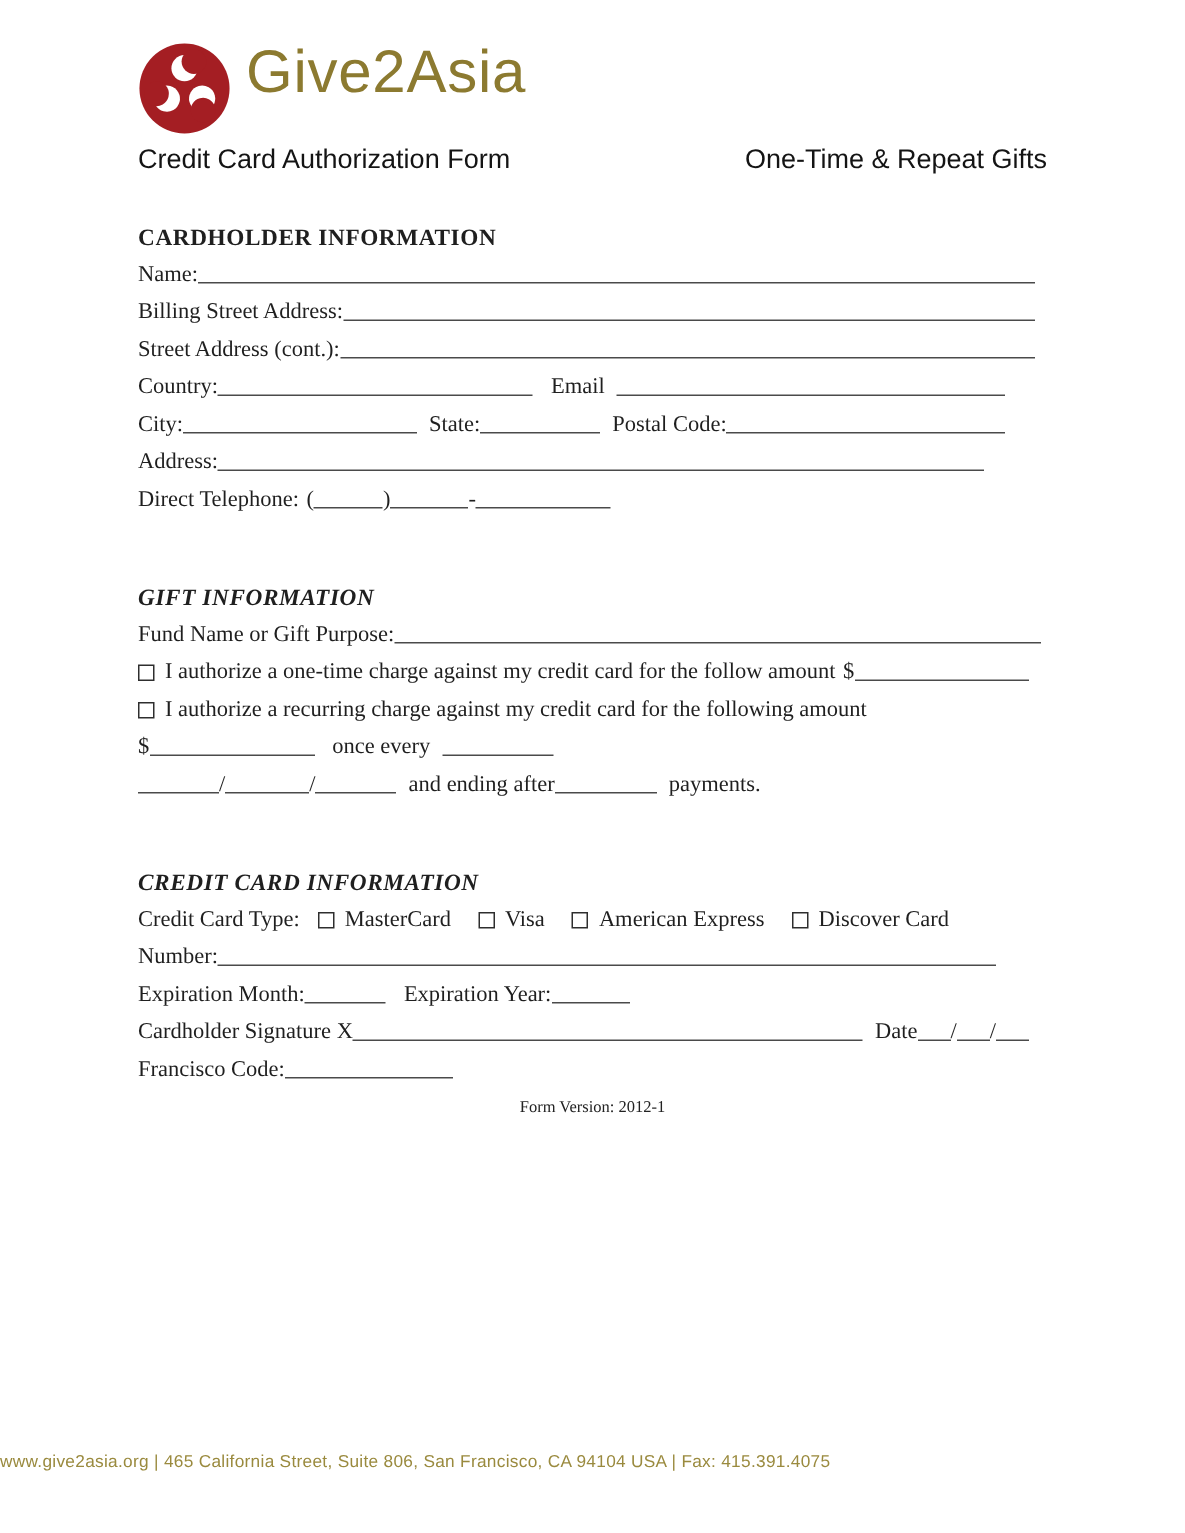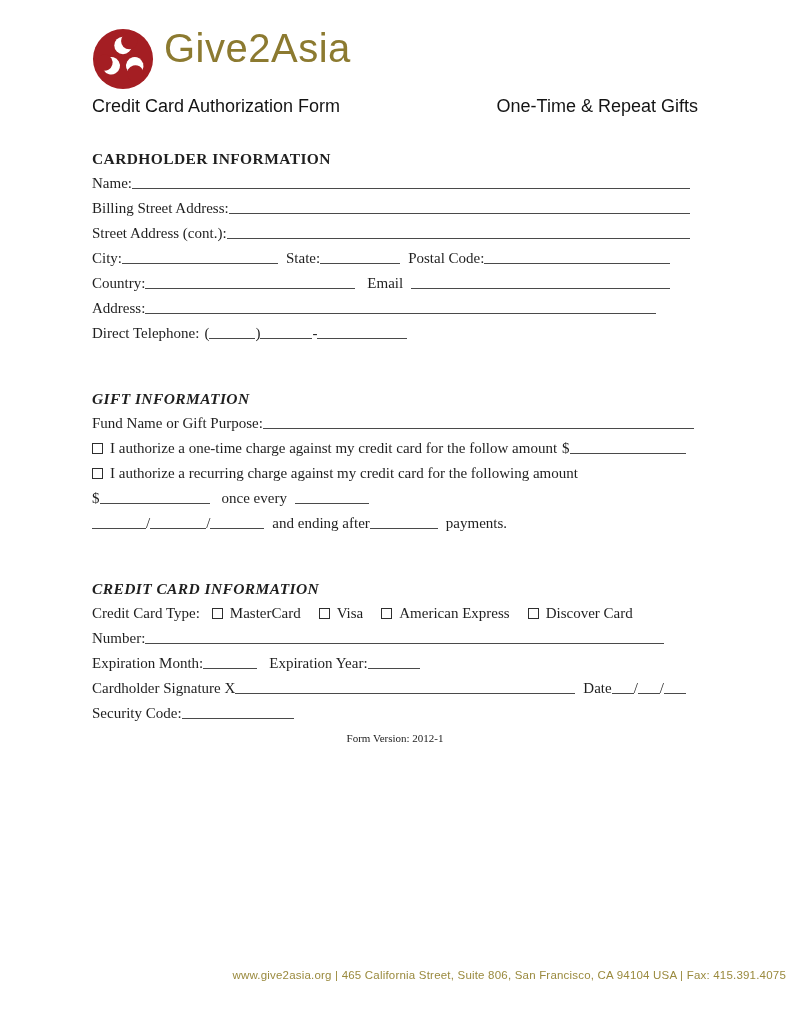--- a/index.html
+++ b/index.html
@@ -18,21 +18,21 @@
   .row{display:flex;align-items:flex-end;margin-top:6px;font-size:15px;line-height:19px;white-space:nowrap;}
   .lbl{flex:none;}
   .ln{height:1px;background:#4a4a4a;margin:0 0 4px 0;flex:none;}
   .ln.flex{flex:1;}
   .gap8{width:8px;flex:none;}
   .gap12{width:12px;flex:none;}
   .gap18{width:18px;flex:none;}
   .cb{width:9px;height:9px;border:1px solid #2e2e2e;display:inline-block;flex:none;margin:0 7px 4px 0;background:#fff;}
   .punct{flex:none;}
   .form-version{margin-top:9px;text-align:center;font-size:11px;color:#222;}
-  .footer{position:absolute;left:0;right:4px;top:969px;text-align:right;
+  .footer{position:absolute;left:0;right:16px;top:969px;text-align:left;
     font-family:"Liberation Sans",sans-serif;font-size:11.5px;color:#9a8a3e;letter-spacing:.2px;}
 </style>
 </head>
 <body>
 
 <div class="page">
 
   <div class="logo-row">
     <svg width="62" height="62" viewBox="0 0 64 64">
       <circle cx="32" cy="32" r="31" fill="#a41e23"></circle>
@@ -70,36 +70,36 @@
     <span class="lbl">Billing Street Address:</span>
     <span class="ln flex"></span>
   </div>
 
   <div class="row" style="padding-right:8px">
     <span class="lbl">Street Address (cont.):</span>
     <span class="ln flex"></span>
   </div>
 
   <div class="row" style="padding-right:28px">
+    <span class="lbl">Country:</span>
+    <span class="ln" style="width:210px"></span>
+    <span class="gap12"></span>
+    <span class="lbl">Email</span>
+    <span class="gap8"></span>
+    <span class="ln flex"></span>
+  </div>
+
+  <div class="row" style="padding-right:28px">
     <span class="lbl">City:</span>
     <span class="ln" style="width:156px"></span>
     <span class="gap8"></span>
     <span class="lbl">State:</span>
     <span class="ln" style="width:80px"></span>
     <span class="gap8"></span>
     <span class="lbl">Postal Code:</span>
-    <span class="ln flex"></span>
-  </div>
-
-  <div class="row" style="padding-right:28px">
-    <span class="lbl">Country:</span>
-    <span class="ln" style="width:210px"></span>
-    <span class="gap12"></span>
-    <span class="lbl">Email</span>
-    <span class="gap8"></span>
     <span class="ln flex"></span>
   </div>
 
   <div class="row" style="padding-right:42px">
     <span class="lbl">Address:</span>
     <span class="ln flex"></span>
   </div>
 
   <div class="row">
     <span class="lbl">Direct Telephone:</span>
@@ -192,21 +192,21 @@
     <span class="gap8"></span>
     <span class="lbl">Date</span>
     <span class="ln" style="width:22px"></span>
     <span class="punct">/</span>
     <span class="ln" style="width:22px"></span>
     <span class="punct">/</span>
     <span class="ln" style="width:22px"></span>
   </div>
 
   <div class="row">
-    <span class="lbl">Security Code:</span>
+    <span class="lbl">Francisco Code:</span>
     <span class="ln" style="width:112px"></span>
   </div>
 
   <div class="form-version">Form Version: 2012-1</div>
 
   <div class="footer">www.give2asia.org  |  465 California Street, Suite 806, San Francisco, CA  94104  USA  |  Fax:  415.391.4075</div>
 
 </div>
 
 </body></html>

